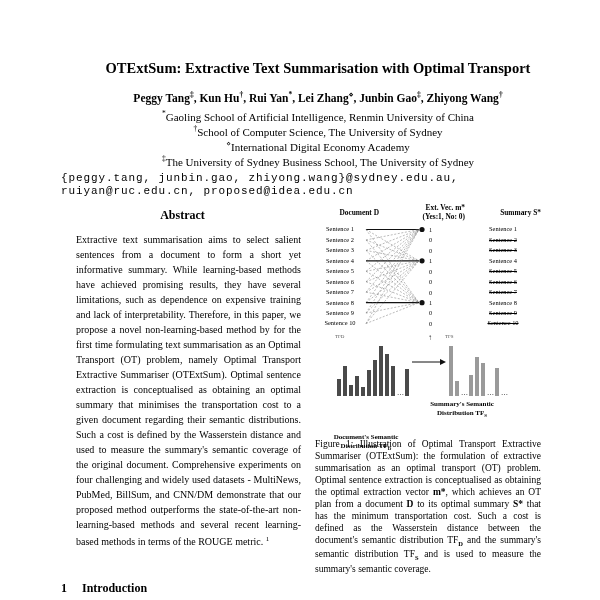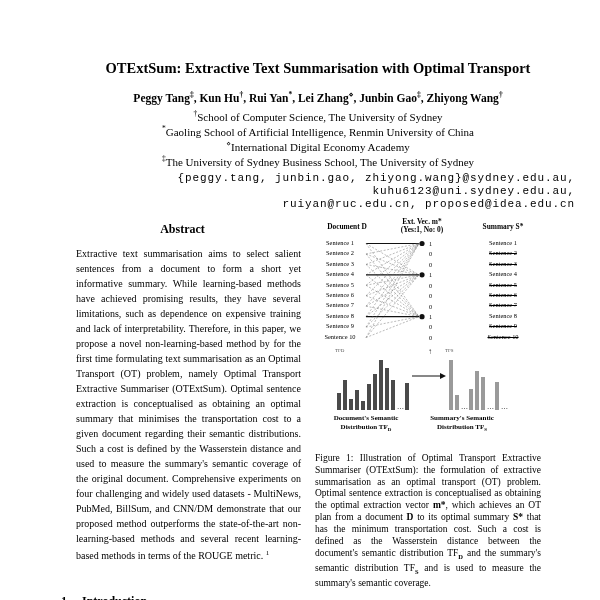--- a/index.html
+++ b/index.html
@@ -5,37 +5,37 @@
   html,body { margin:0; padding:0; background:#ffffff; }
   .page { width:600px; height:600px; background:#fff; color:#000; overflow:hidden; position:relative;
           font-family:"Liberation Serif", serif; }
   .inner { padding:60px 25px 0 61px; }
 
   h1.title { font-size:14.5px; font-weight:bold; text-align:center; margin:0 0 13px 0; }
   .authors { text-align:center; font-size:11.5px; font-weight:bold; margin-bottom:5px; white-space:nowrap;margin-top:8px; }
   .authors sup { font-size:7.5px; }
   .affils { text-align:center; font-size:11px; line-height:1.32; }
   .affils sup { font-size:7.5px; }
-  .emails { text-align:right; font-family:"Liberation Mono","DejaVu Sans Mono",monospace;
+  .emails { text-align:left; font-family:"Liberation Mono","DejaVu Sans Mono",monospace;
             font-size:11px; letter-spacing:0.9px; line-height:1.22; margin-top:2px; }
 
   .cols { display:flex; gap:11px; margin-top:6px; }
   .col-l { width:243px; }
   .col-r { width:226px; }
 
   .abs-h { text-align:center; font-weight:bold; font-size:12px; margin:4px 0 9px 0; }
   .abs-t { font-size:10px; line-height:15px; text-align:justify; padding:0 3px 0 15px; margin:0; }
   .abs-t sup { font-size:7px; }
   .sec-h { font-size:12px; font-weight:bold; margin:31px 0 10px 0; }
   .sec-h .num { margin-right:15px; }
   .body-p { font-size:10px; line-height:12.5px; text-align:justify; margin:0; }
 
   
   .fig { position:relative; }
-  .fig-head { display:flex; font-weight:bold; font-size:7.4px; text-align:center; line-height:1.15; }
+  .fig-head { display:flex; font-weight:bold; font-size:7.4px; text-align:right; line-height:1.15; }
   .fh-doc { width:64px; padding-top:5px; }
   .fh-vec { width:86px; }
   .fh-sum { width:76px; padding-top:5px; }
   .diagram { position:relative; height:106px; margin-top:3px; }
   .dcol { position:absolute; top:0; font-size:6.4px; line-height:10.45px; text-align:center; }
   .dcol-left { left:0; width:50px; }
   .dcol-right { right:6px; width:64px; }
   .struck { text-decoration:line-through; }
   svg.lines { position:absolute; left:50px; top:0; }
 
@@ -44,43 +44,42 @@
   .chart-doc { margin-left:22px; }
   .bar { width:4px; }
   .ell { font-size:7px; line-height:5px; letter-spacing:-1px; }
   .arrowbox { align-self:flex-end; margin:0 3px 26px 3px; }
   .ann { position:absolute; font-size:5px; color:#555; top:-8px; }
   .ann-doc { left:20px; }
   .ann-sum { left:130px; }
   .uparrow { position:absolute; left:113px; top:-9px; font-size:8px; color:#333; }
   .chart-labels { position:relative; height:26px; margin-top:4px; font-size:7px; font-weight:bold;
                   text-align:center; line-height:1.3; }
-  .cl-doc { position:absolute; left:0; width:102px; }
+  .cl-doc { position:absolute; left:0; width:102px;margin-top:33px; }
   .cl-sum { position:absolute; left:96px; width:102px; }
   .chart-labels sub { font-size:5px; }
 
   .caption { font-size:9.5px; line-height:11.9px; text-align:justify; margin:13px 0 0 0; }
   .caption sub { font-size:6.5px; }
 </style>
 </head>
 <body>
 
 <div class="page">
   <div class="inner">
     <h1 class="title">OTExtSum: Extractive Text Summarisation with Optimal Transport</h1>
     <div class="authors"><span>Peggy Tang<sup>‡</sup></span>, <span>Kun Hu<sup>†</sup></span>, <span>Rui Yan<sup>*</sup></span>, <span>Lei Zhang<sup>⋄</sup></span>, <span>Junbin Gao<sup>‡</sup></span>, <span>Zhiyong Wang<sup>†</sup></span></div>
     <div class="affils">
+        <div><sup>*</sup>Gaoling School of Artificial Intelligence, Renmin University of China</div>
         <div><sup>†</sup>School of Computer Science, The University of Sydney</div>
-        <div><sup>*</sup>Gaoling School of Artificial Intelligence, Renmin University of China</div>
         <div><sup>⋄</sup>International Digital Economy Academy</div>
         <div><sup>‡</sup>The University of Sydney Business School, The University of Sydney</div>
       </div>
     <div class="emails">
         <div>{peggy.tang, junbin.gao, zhiyong.wang}@sydney.edu.au,</div>
-        <div>kuhu6123@uni.sydney.edu.au,</div>
         <div>ruiyan@ruc.edu.cn, proposed@idea.edu.cn</div>
       </div>
 
     <div class="cols">
       <div class="col-l">
         <div class="abs-h">Abstract</div>
         <p class="abs-t" id="abstract-text"><span>Extractive text summarisation aims to select salient sentences from a document to form a short yet informative summary. While learning-based methods have achieved promising results, they have several limitations, such as dependence on expensive training and lack of interpretability. Therefore, in this paper, we propose a novel non-learning-based method by for the first time formulating text summarisation as an Optimal Transport (OT) problem, namely Optimal Transport Extractive Summariser (OTExtSum). Optimal sentence extraction is conceptualised as obtaining an optimal summary that minimises the transportation cost to a given document regarding their semantic distributions. Such a cost is defined by the Wasserstein distance and used to measure the summary's semantic coverage of the original document. Comprehensive experiments on four challenging and widely used datasets - MultiNews, PubMed, BillSum, and CNN/DM demonstrate that our proposed method outperforms the state-of-the-art non-learning-based methods and several recent learning-based methods in terms of the ROUGE metric. </span><sup>1</sup></p>
         <h2 class="sec-h"><span class="num">1</span><span>Introduction</span></h2>
         <p class="body-p">Text summarisation aims to condense a given doc-</p>
       </div>

